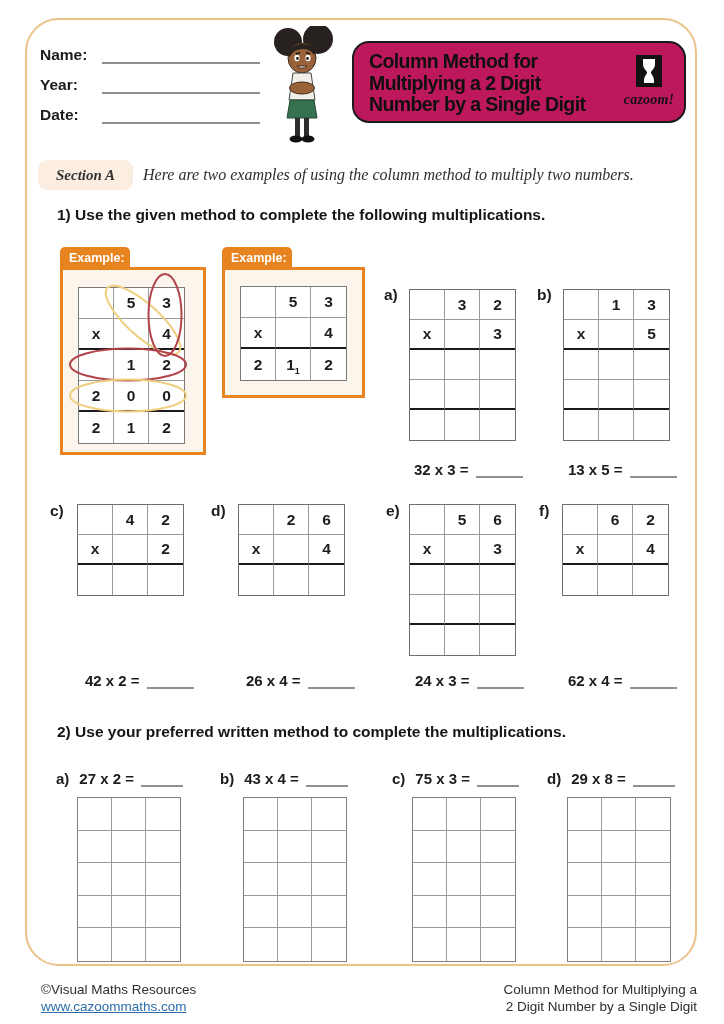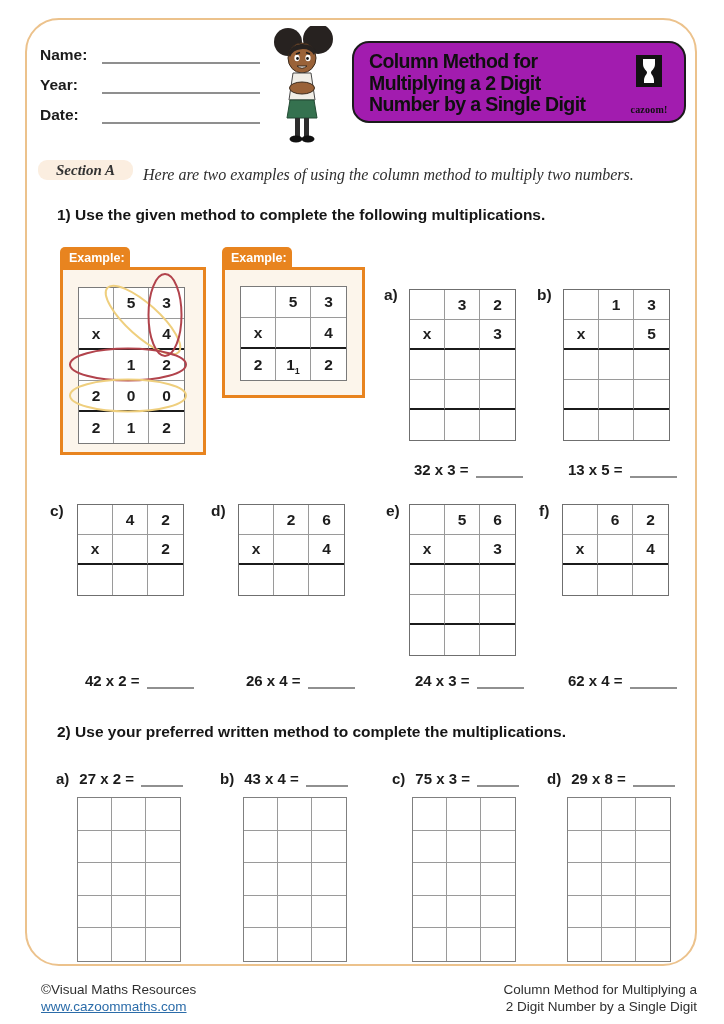--- a/index.html
+++ b/index.html
@@ -11,31 +11,31 @@
     position:absolute; left:25px; top:18px; width:668px; height:944px;
     border:2px solid var(--page-border,#ECC28C); border-radius:34px;
   }
   
   .field-row { position:absolute; left:40px; display:flex; align-items:flex-end; height:18px; }
   .field-label { font-weight:bold; font-size:15.5px; color:#1b1b1b; width:60px; }
   .field-line { width:158px; height:15px; border-bottom:2px solid #8f8f8f; margin-left:2px; }
   .character { position:absolute; left:270px; top:26px; }
   .title-box {
     position:absolute; left:352px; top:41px; width:334px; height:82px;
-    border:2.5px solid #1b1b1b; border-radius:17px; background:#a21caf; box-sizing:border-box;
+    border:2.5px solid #1b1b1b; border-radius:17px; background:#be185d; box-sizing:border-box;
   }
   .title-text {
     position:absolute; left:15px; top:8px; width:250px;
     font-weight:bold; font-size:19.5px; line-height:21.5px; letter-spacing:-0.6px; color:#0f0f0f;
   }
   .logo { position:absolute; right:9px; top:12px; width:52px; text-align:center; }
-  .logo-text { font-family:"Liberation Serif", serif; font-weight:bold; font-size:10px; color:#101010; margin-top:13px; letter-spacing:0.2px; }
+  .logo-text { font-family:"Liberation Serif", serif; font-weight:bold; font-size:14px; color:#101010; margin-top:1px; letter-spacing:0.2px;font-style:italic; }
   
   .section-label {
-    position:absolute; left:38px; top:160px; width:95px; height:20px;
+    position:absolute; left:38px; top:160px; width:95px; height:30px;
     background:var(--section-bg,#FBEEE0); border-radius:9px;
     display:flex; align-items:center; justify-content:center;
     font-family:"Liberation Serif", serif; font-style:italic; font-weight:bold; font-size:15px; color:#333;
   }
   .section-desc {
     position:absolute; left:143px; top:166px;
     font-family:"Liberation Serif", serif; font-style:italic; font-size:16px; color:#2e2e2e;
   }
   .q-heading { position:absolute; font-weight:bold; font-size:15.5px; color:#161616; }
   

